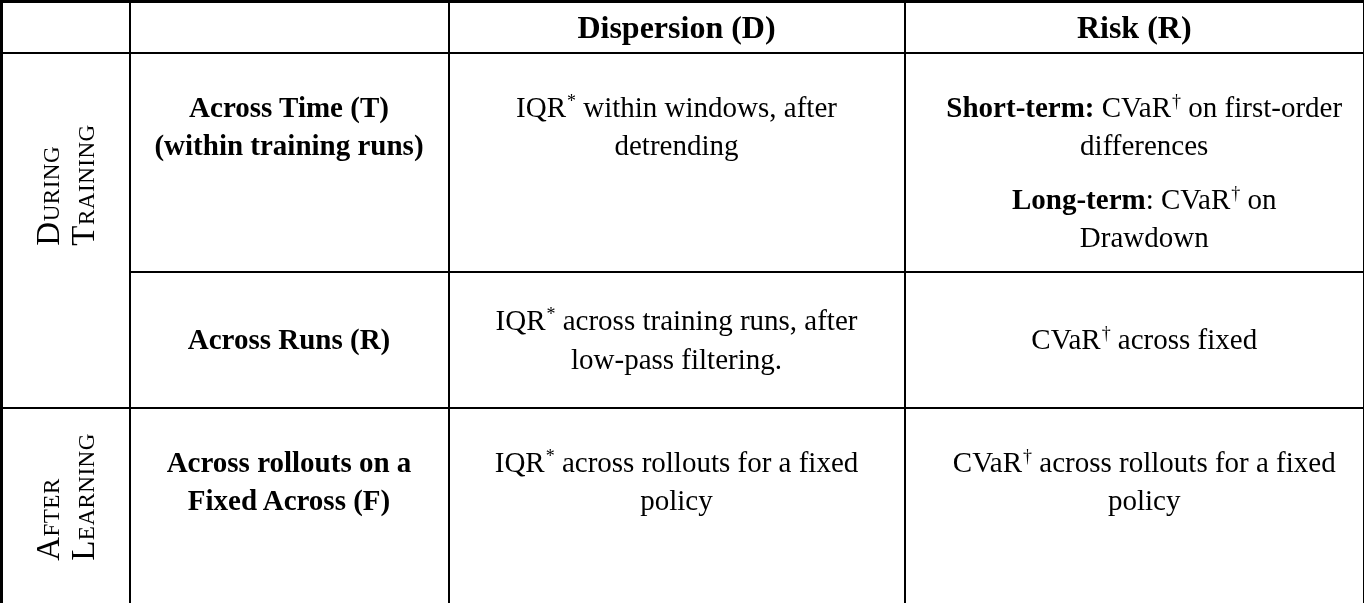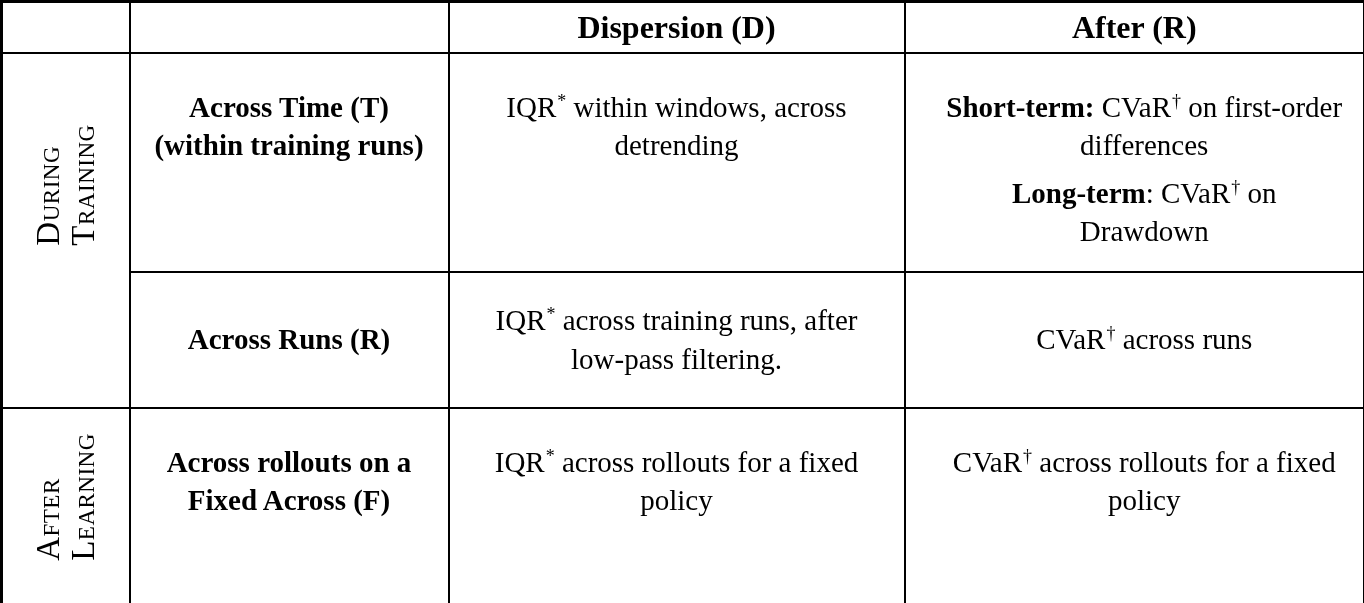--- a/index.html
+++ b/index.html
@@ -46,63 +46,63 @@
   .rot-after  { top: calc(50% - 10px); }
   sup {
     font-size: 0.62em;
     line-height: 0;
     vertical-align: baseline;
     position: relative;
     top: -0.55em;
     margin-left: 1px;
   }
   .tbl p { margin: 0; }
-  .tbl .cell-r p + p, .tbl .cell-d p + p { margin-top: 10px; }
+  .tbl .cell-r p + p, .tbl .cell-d p + p { margin-top: 16px; }
   .b { font-weight: bold; }
 </style>
 </head>
 <body>
 
 <table class="tbl">
   <colgroup>
     <col style="width:128px">
     <col style="width:319px">
     <col style="width:456px">
     <col style="width:460px">
   </colgroup>
   <tbody>
       <tr style="height:51px">
     <td></td>
     <td></td>
     <td class="hcell">Dispersion (D)</td>
-    <td class="hcell">After (R)</td>
+    <td class="hcell">Risk (R)</td>
   </tr>
   <tr style="height:219px">
     <td rowspan="2" class="gcell">
       <div class="rot rot-during">
         <div>During</div>
         <div>Training</div>
       </div>
     </td>
     <td class="rowhdr top">Across Time (T) (within training runs)</td>
     <td class="cell-d top">
-          <p><span>IQR</span><sup>*</sup><span> within windows, across detrending</span></p>
+          <p><span>IQR</span><sup>*</sup><span> within windows, after detrending</span></p>
         </td>
     <td class="cell-r top">
           <p><span class="b">Short-term:</span><span> CVaR</span><sup>†</sup><span> on first-order differences</span></p>
           <p><span class="b">Long-term</span><span>: CVaR</span><sup>†</sup><span> on Drawdown</span></p>
         </td>
   </tr>
   <tr style="height:136px">
     <td class="rowhdr">Across Runs (R)</td>
     <td class="cell-d">
           <p><span>IQR</span><sup>*</sup><span> across training runs, after low-pass filtering.</span></p>
         </td>
     <td class="cell-r">
-          <p><span>CVaR</span><sup>†</sup><span> across runs</span></p>
+          <p><span>CVaR</span><sup>†</sup><span> across fixed</span></p>
         </td>
   </tr>
   <tr style="height:199px">
     <td class="gcell">
       <div class="rot rot-after">
         <div>After</div>
         <div>Learning</div>
       </div>
     </td>
     <td class="rowhdr top">Across rollouts on a Fixed Across (F)</td>

